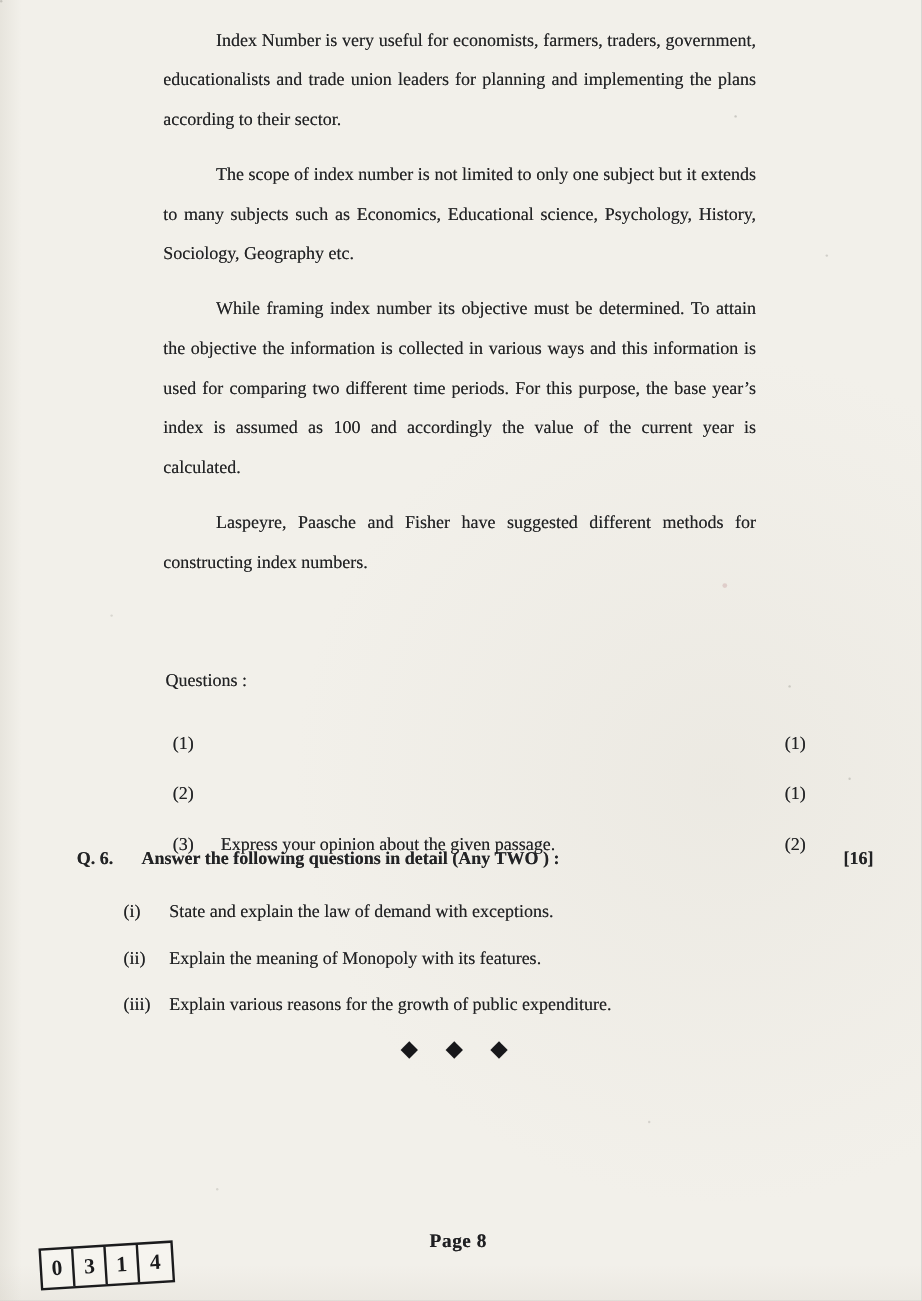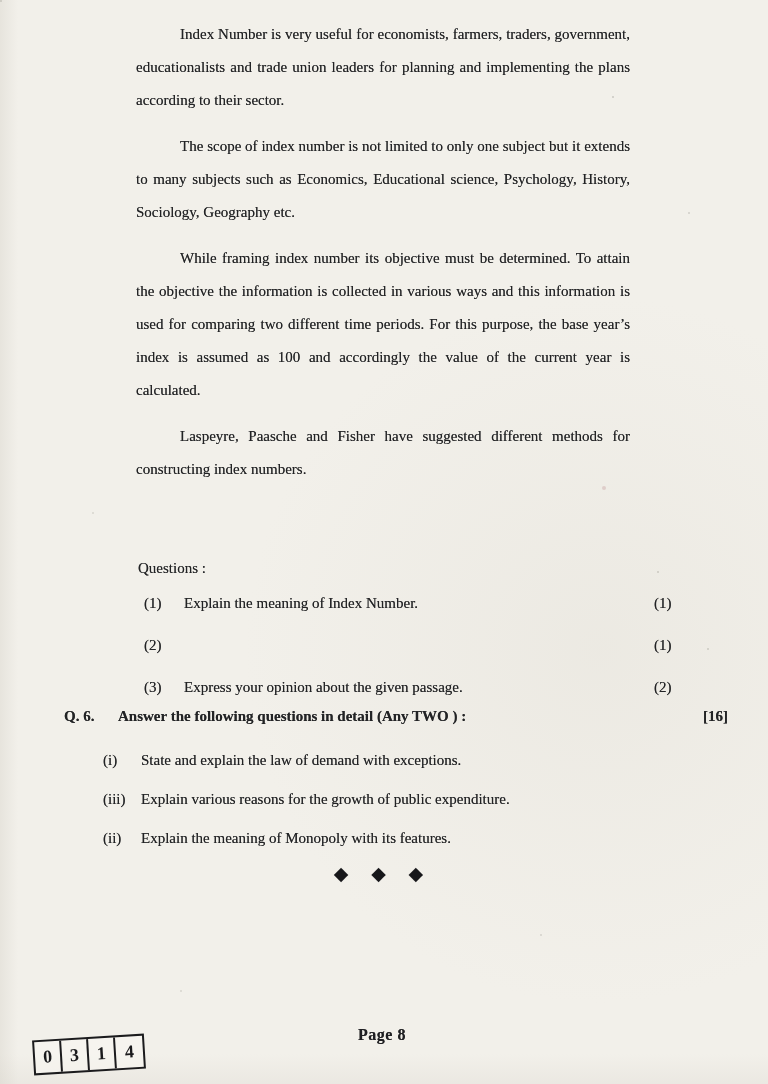--- a/index.html
+++ b/index.html
@@ -48,21 +48,21 @@
     width: 494px;
     text-align: justify;
   }
   .passage p { margin: 0 0 13px 0; text-indent: 44px; }
 
   .questions {
     position: absolute;
     left: 136px; top: 552px;
     width: 560px;
   }
-  .q-heading { margin: 0 0 2px 2px; }
+  .q-heading { margin: 0 0 19px 2px; }
   .q-row { display: flex; align-items: baseline; margin-bottom: 9px; }
   .q-num { width: 48px; padding-left: 8px; flex: 0 0 auto; }
   .q-text { flex: 1 1 auto; }
   .q-mark { flex: 0 0 aupx; margin-left: auto; width: 42px; text-align: left; }
 
   .q6 {
     position: absolute;
     left: 28px; top: 700px;
     width: 700px;
   }
@@ -123,21 +123,20 @@
     <p>The scope of index number is not limited to only one subject but it extends to many subjects such as Economics, Educational science, Psychology, History, Sociology, Geography etc.</p>
     <p>While framing index number its objective must be determined. To attain the objective the information is collected in various ways and this information is used for comparing two different time periods. For this purpose, the base year’s index is assumed as 100 and accordingly the value of the current year is calculated.</p>
     <p>Laspeyre, Paasche and Fisher have suggested different methods for constructing index numbers.</p>
   </div>
 
   <div class="questions body-text">
     <div class="q-heading">Questions :</div>
 
     <div class="q-row">
       <span class="q-num">(1)</span>
-      <span class="q-text">Explain the meaning of Index Number.</span>
       <span class="q-mark">(1)</span>
     </div>
     <div class="q-row">
       <span class="q-num">(2)</span>
       <span class="q-mark">(1)</span>
     </div>
     <div class="q-row">
       <span class="q-num">(3)</span>
       <span class="q-text">Express your opinion about the given passage.</span>
       <span class="q-mark">(2)</span>
@@ -149,26 +148,26 @@
       <span class="q6-no">Q. 6.</span>
       <span class="q6-title">Answer the following questions in detail (Any TWO ) :</span>
       <span class="q6-marks">[16]</span>
     </div>
 
     <div class="q6-item">
       <span class="q6-inum">(i)</span>
       <span class="q6-itext">State and explain the law of demand with exceptions.</span>
     </div>
     <div class="q6-item">
+      <span class="q6-inum">(ii)</span>
+      <span class="q6-itext">Explain the meaning of Monopoly with its features.</span>
+    </div>
+    <div class="q6-item">
       <span class="q6-inum">(iii)</span>
       <span class="q6-itext">Explain various reasons for the growth of public expenditure.</span>
-    </div>
-    <div class="q6-item">
-      <span class="q6-inum">(ii)</span>
-      <span class="q6-itext">Explain the meaning of Monopoly with its features.</span>
     </div>
   </div>
 
   <div class="end-marker">◆ ◆ ◆</div>
 
   <div class="code-box">
     <span class="code-cell">0</span>
     <span class="code-cell">3</span>
     <span class="code-cell">1</span>
     <span class="code-cell">4</span>

